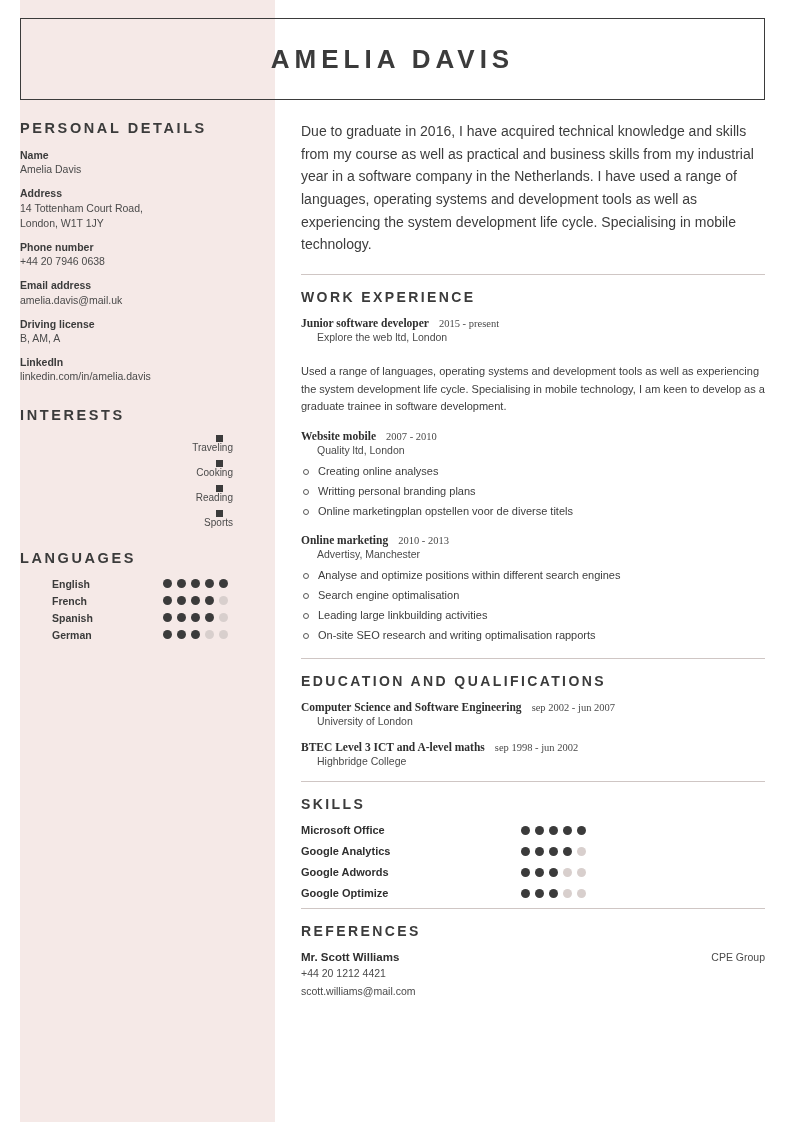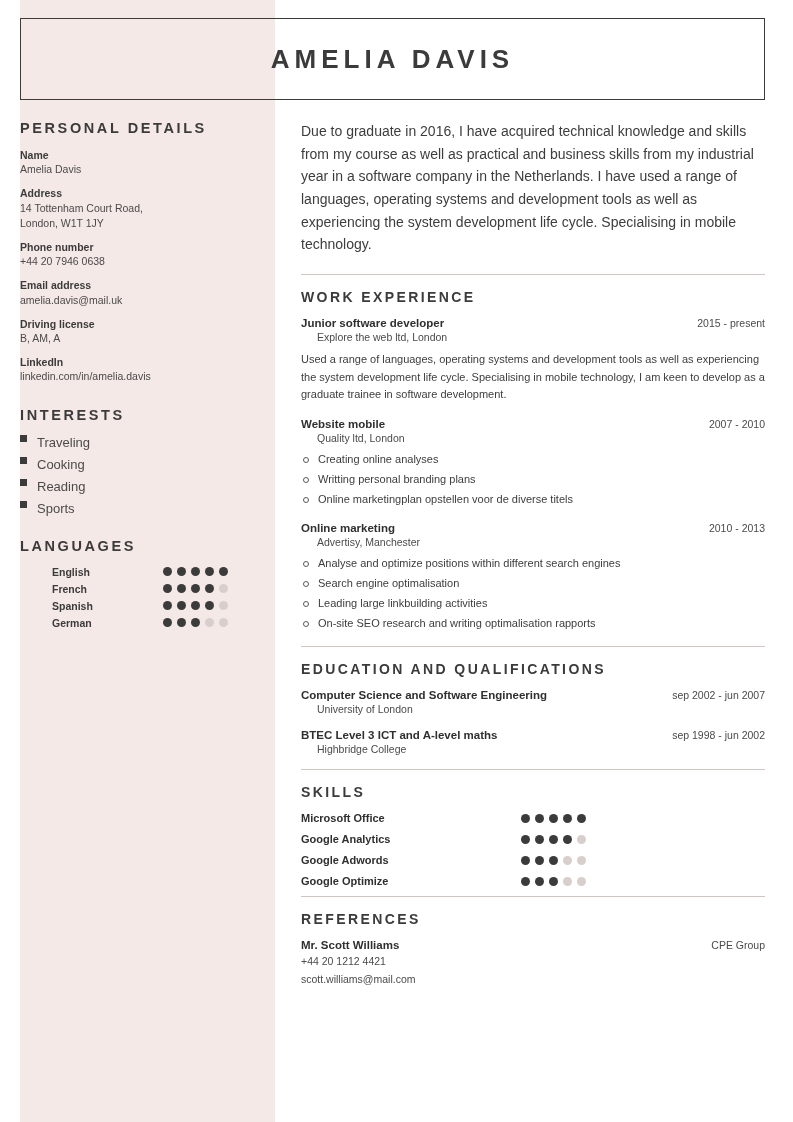--- a/index.html
+++ b/index.html
@@ -93,25 +93,26 @@
     color: #3b3b3b;
     line-height: 1.35;
   }
   .field-value {
     font-size: 10.5px;
     color: #4a4a4a;
     line-height: 1.45;
   }
   .interest-list { list-style: none; margin: 0; padding: 0; }
   .interest-list li {
-    font-size: 13px;
+    font-size: 10px;
     color: #4a4a4a;
     margin-bottom: 7px;
     display: flex;
-    align-items: flex-start;
+    align-items: flex-end;
+    flex-direction: column;
   }
   .sq {
     width: 7px; height: 7px;
     background: #3b3b3b;
     display: inline-block;
     margin-right: 10px;
   }
   .lang-row {
     display: flex;
     align-items: center;
@@ -150,22 +151,23 @@
     font-size: 14px;
     font-weight: bold;
     letter-spacing: 2.4px;
     color: #3b3b3b;
     text-transform: uppercase;
     margin-bottom: 12px;
   }
   .entry { margin-bottom: 14px; }
   .entry-top {
     display: flex;
-    justify-content: space-between;
+    justify-content: flex-start;
     align-items: baseline;
+    font-family: Liberation Serif, serif;
   }
   .entry-title {
     font-size: 11.5px;
     font-weight: bold;
     color: #2f2f2f;
   }
   .entry-date {
     font-size: 10.5px;
     color: #4a4a4a;
     white-space: nowrap;
@@ -174,21 +176,21 @@
   .entry-sub {
     font-size: 10.5px;
     color: #4a4a4a;
     margin-top: 2px;
     padding-left: 16px;
   }
   .entry-desc {
     font-size: 11px;
     line-height: 1.6;
     color: #3d3d3d;
-    margin-top: 8px;
+    margin-top: 20px;
   }
   .bullets {
     list-style: none;
     margin: 7px 0 0 0;
     padding: 0;
   }
   .bullets li {
     font-size: 11px;
     color: #3d3d3d;
     line-height: 1.55;

